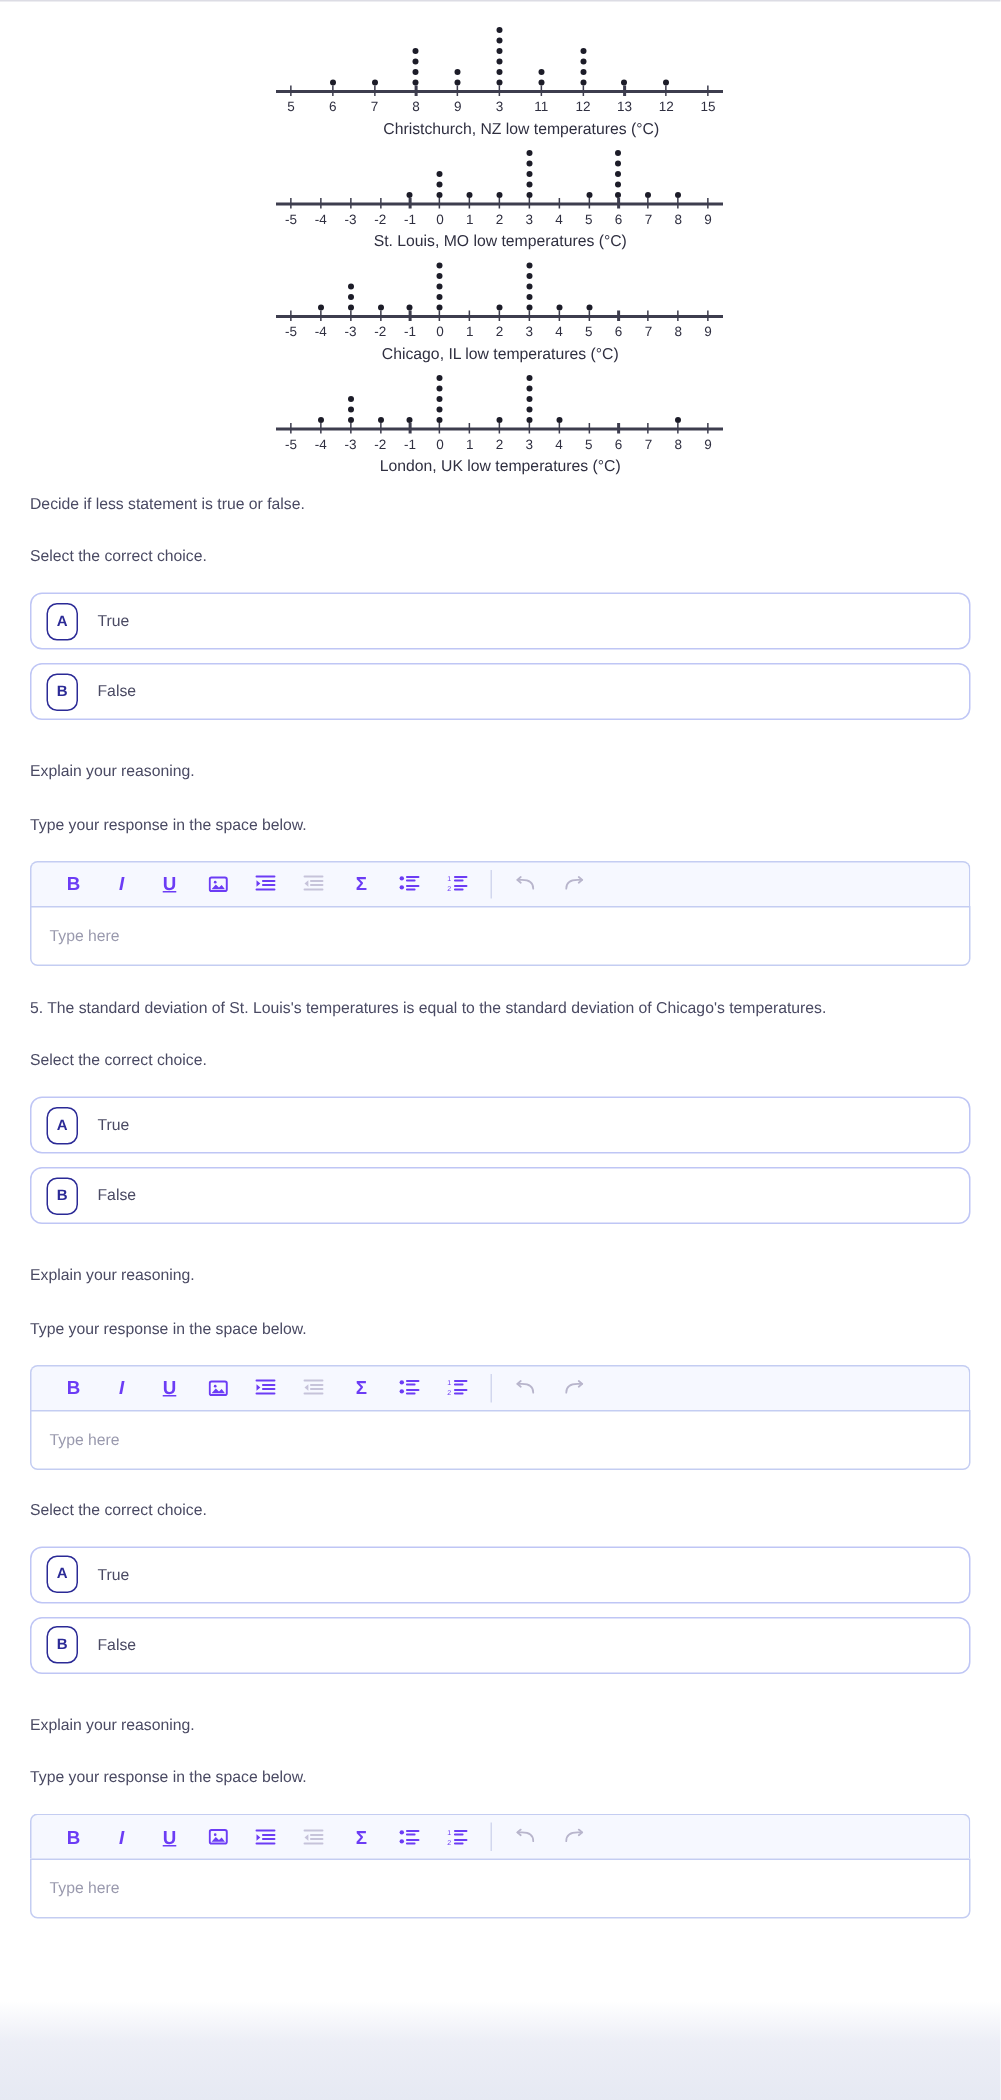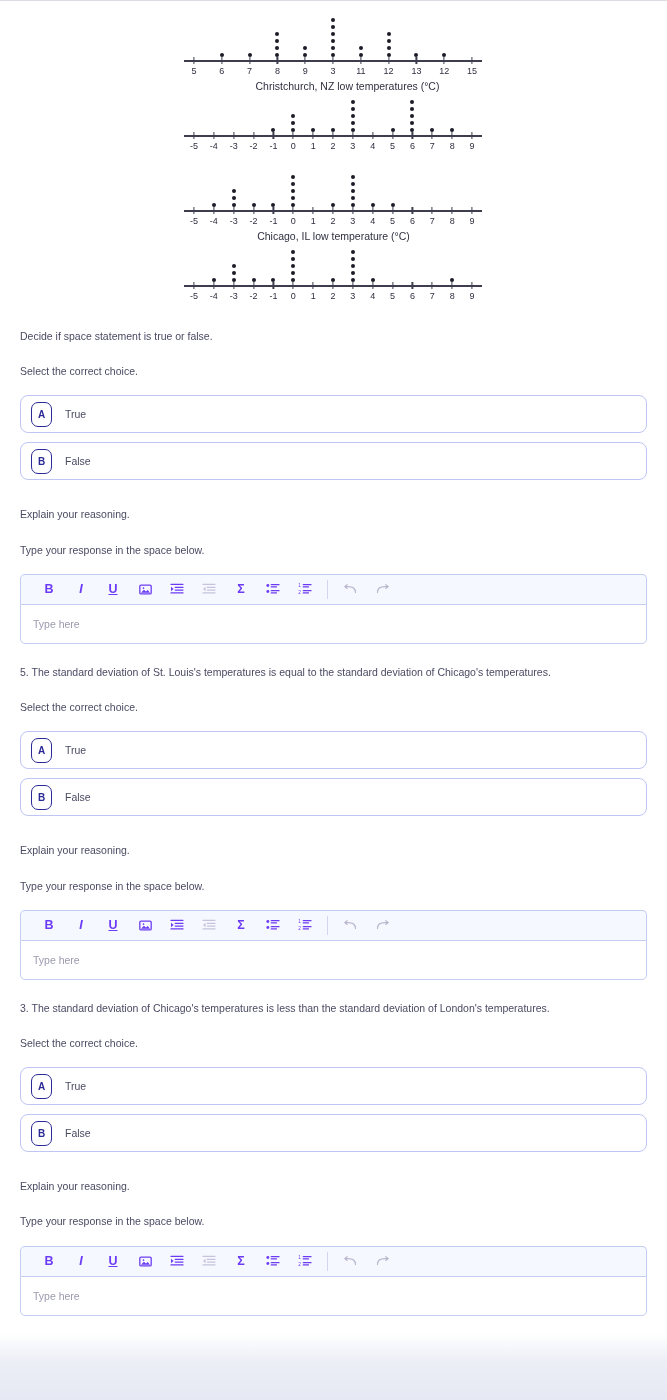--- a/index.html
+++ b/index.html
@@ -222,20 +222,21 @@
         <div class="dot" style="left: 412.429px; top: 20px;"></div>
         <div class="dot" style="left: 412.429px; top: 13px;"></div>
         <div class="tickmark" style="left: 432.286px; top: 45px;"></div>
         <div class="ticklabel" style="left: 432.286px; top: 54px;">7</div>
         <div class="dot" style="left: 432.286px; top: 41px;"></div>
         <div class="tickmark" style="left: 452.143px; top: 45px;"></div>
         <div class="ticklabel" style="left: 452.143px; top: 54px;">8</div>
         <div class="dot" style="left: 452.143px; top: 41px;"></div>
         <div class="tickmark" style="left: 472px; top: 45px;"></div>
         <div class="ticklabel" style="left: 472px; top: 54px;">9</div>
+        <div class="plot-caption" style="top: 68px;">St. Louis, MO low temperatures (°C)</div>
       </div>
       <div class="plot">
         <div class="axis-line" style="left: 184px; width: 298px; top: 48px;"></div>
         <div class="tickmark" style="left: 194px; top: 45px;"></div>
         <div class="ticklabel" style="left: 194px; top: 54px;">-5</div>
         <div class="tickmark" style="left: 213.857px; top: 45px;"></div>
         <div class="ticklabel" style="left: 213.857px; top: 54px;">-4</div>
         <div class="dot" style="left: 213.857px; top: 41px;"></div>
         <div class="tickmark" style="left: 233.714px; top: 45px;"></div>
         <div class="ticklabel" style="left: 233.714px; top: 54px;">-3</div>
@@ -274,21 +275,21 @@
         <div class="ticklabel" style="left: 392.571px; top: 54px;">5</div>
         <div class="dot" style="left: 392.571px; top: 41px;"></div>
         <div class="tickmark" style="left: 412.429px; top: 45px;"></div>
         <div class="ticklabel" style="left: 412.429px; top: 54px;">6</div>
         <div class="tickmark" style="left: 432.286px; top: 45px;"></div>
         <div class="ticklabel" style="left: 432.286px; top: 54px;">7</div>
         <div class="tickmark" style="left: 452.143px; top: 45px;"></div>
         <div class="ticklabel" style="left: 452.143px; top: 54px;">8</div>
         <div class="tickmark" style="left: 472px; top: 45px;"></div>
         <div class="ticklabel" style="left: 472px; top: 54px;">9</div>
-        <div class="plot-caption" style="top: 68px;">Chicago, IL low temperature (°C)</div>
+        <div class="plot-caption" style="top: 68px;">Chicago, IL low temperatures (°C)</div>
       </div>
       <div class="plot">
         <div class="axis-line" style="left: 184px; width: 298px; top: 48px;"></div>
         <div class="tickmark" style="left: 194px; top: 45px;"></div>
         <div class="ticklabel" style="left: 194px; top: 54px;">-5</div>
         <div class="tickmark" style="left: 213.857px; top: 45px;"></div>
         <div class="ticklabel" style="left: 213.857px; top: 54px;">-4</div>
         <div class="dot" style="left: 213.857px; top: 41px;"></div>
         <div class="tickmark" style="left: 233.714px; top: 45px;"></div>
         <div class="ticklabel" style="left: 233.714px; top: 54px;">-3</div>
@@ -327,24 +328,25 @@
         <div class="ticklabel" style="left: 392.571px; top: 54px;">5</div>
         <div class="tickmark" style="left: 412.429px; top: 45px;"></div>
         <div class="ticklabel" style="left: 412.429px; top: 54px;">6</div>
         <div class="tickmark" style="left: 432.286px; top: 45px;"></div>
         <div class="ticklabel" style="left: 432.286px; top: 54px;">7</div>
         <div class="tickmark" style="left: 452.143px; top: 45px;"></div>
         <div class="ticklabel" style="left: 452.143px; top: 54px;">8</div>
         <div class="dot" style="left: 452.143px; top: 41px;"></div>
         <div class="tickmark" style="left: 472px; top: 45px;"></div>
         <div class="ticklabel" style="left: 472px; top: 54px;">9</div>
-      </div>
-    </div>
-
-  <div class="qtext sp-decide">Decide if space statement is true or false.</div>
+        <div class="plot-caption" style="top: 68px;">London, UK low temperatures (°C)</div>
+      </div>
+    </div>
+
+  <div class="qtext sp-decide">Decide if less statement is true or false.</div>
 
   <div>
     <div class="qtext sp-select">Select the correct choice.</div>
     <div class="choices">
       <div class="choice">
         <div class="choice-letter">A</div>
         <div class="choice-label">True</div>
       </div>
       <div class="choice">
         <div class="choice-letter">B</div>
@@ -496,21 +498,20 @@
             </svg>
           </div>
         </div>
       <div class="textarea">
         <span class="placeholder">Type here</span>
       </div>
     </div>
   </div>
 
   <div>
-    <div class="qtext sp-q">3. The standard deviation of Chicago's temperatures is less than the standard deviation of London's temperatures.</div>
     <div class="qtext sp-select">Select the correct choice.</div>
     <div class="choices">
       <div class="choice">
         <div class="choice-letter">A</div>
         <div class="choice-label">True</div>
       </div>
       <div class="choice">
         <div class="choice-letter">B</div>
         <div class="choice-label">False</div>
       </div>

